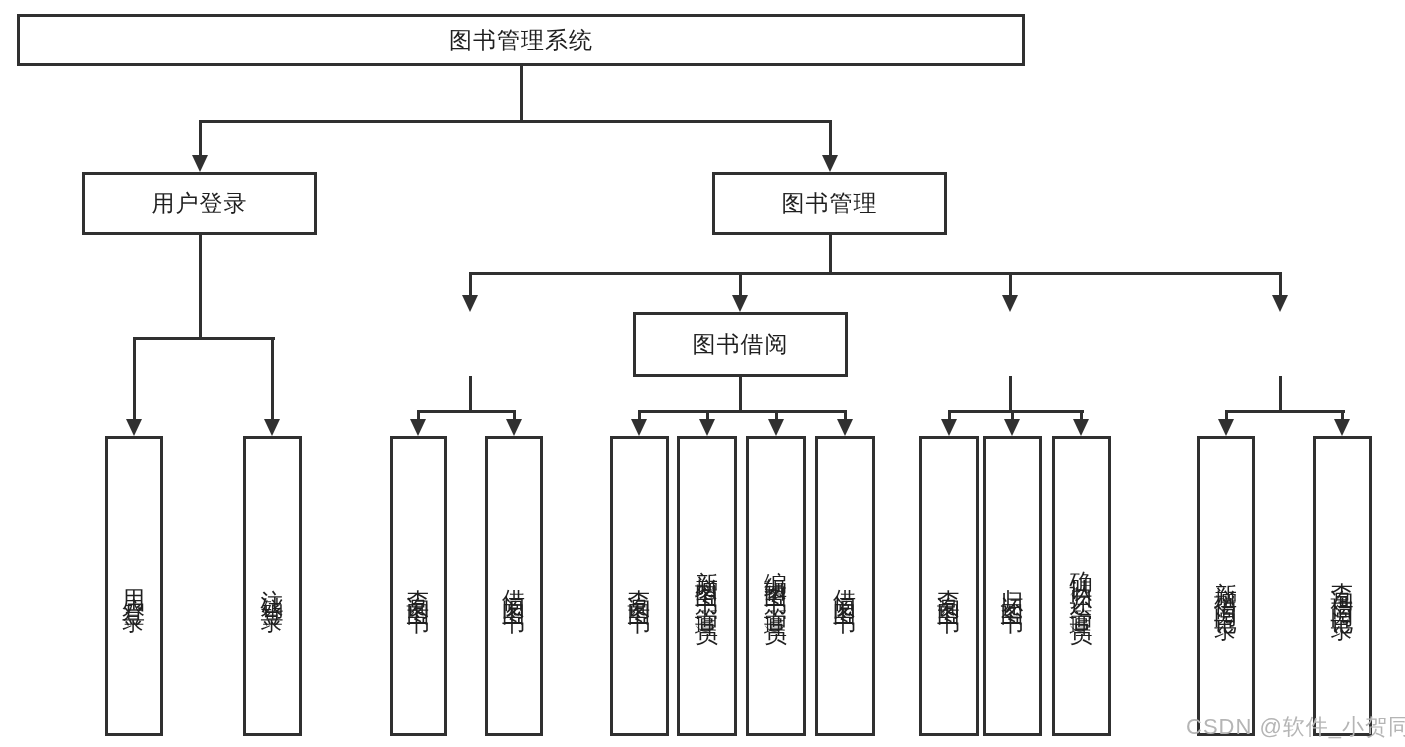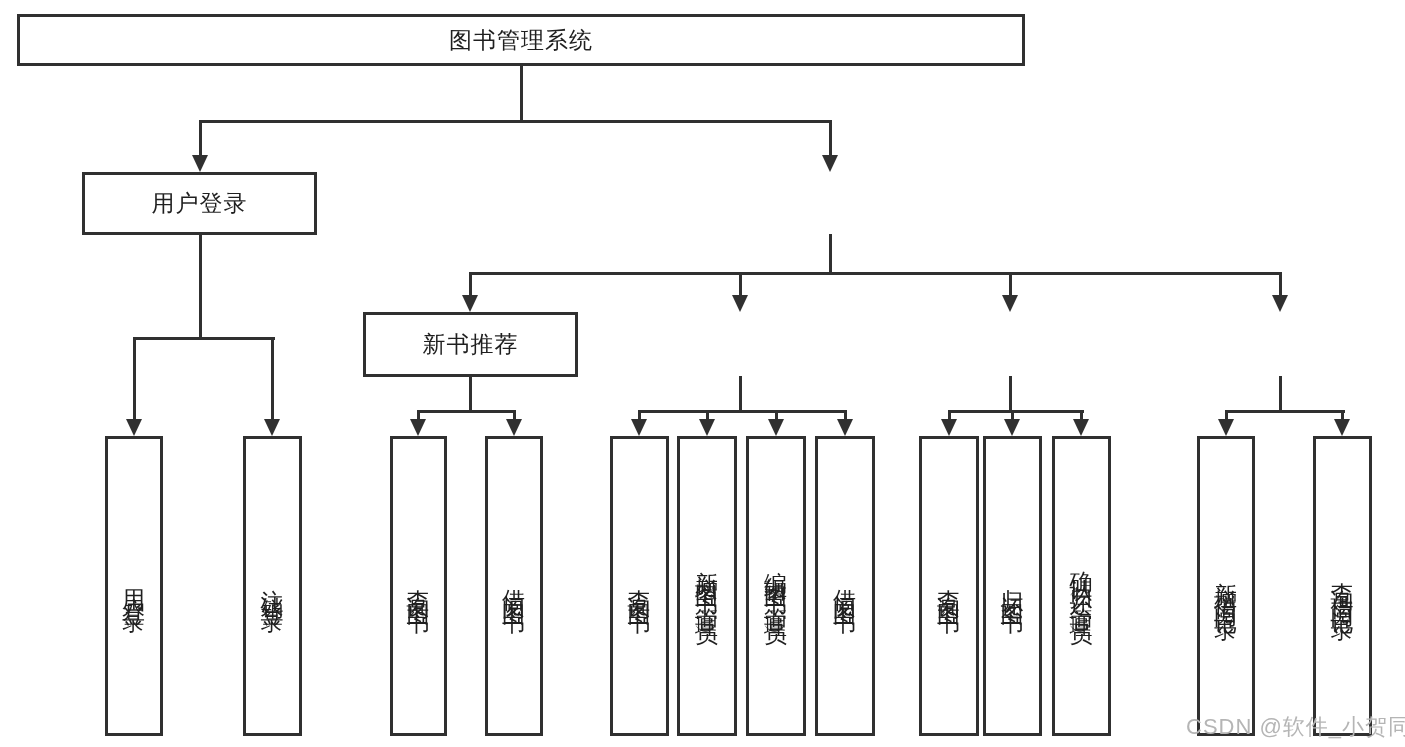--- a/index.html
+++ b/index.html
@@ -59,25 +59,28 @@
 <div class="canvas">
 
   <div class="node" style="left:17px; top:14px; width:1008px; height:52px;">
     <span>图书管理系统</span>
   </div>
 
   <div class="node" style="left:82px; top:172px; width:235px; height:63px;">
     <span>用户登录</span>
   </div>
 
-
-  <div class="node" style="left:363px; top:312px; width:215px; height:65px;">
-    <span>新书推荐</span>
+  <div class="node" style="left:712px; top:172px; width:235px; height:63px;">
+    <span>图书管理</span>
   </div>
 
+
+  <div class="node" style="left:633px; top:312px; width:215px; height:65px;">
+    <span>图书借阅</span>
+  </div>
 
 
 
   <div class="node leaf" style="left:105px; width:58px;">
     <span class="vtext">用户登录</span>
   </div>
   <div class="node leaf" style="left:243px; width:59px;">
     <span class="vtext">注销登录</span>
   </div>
 

